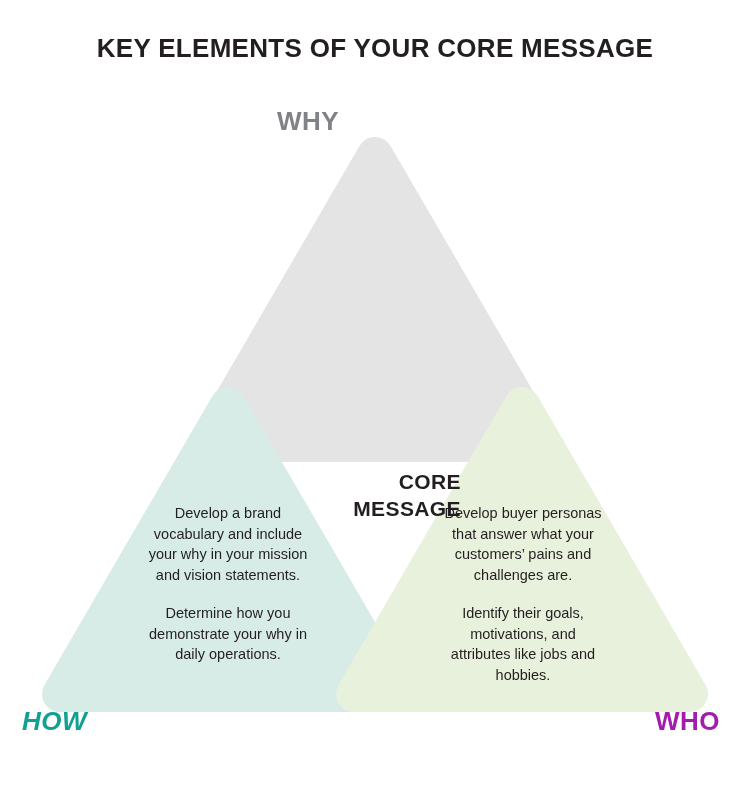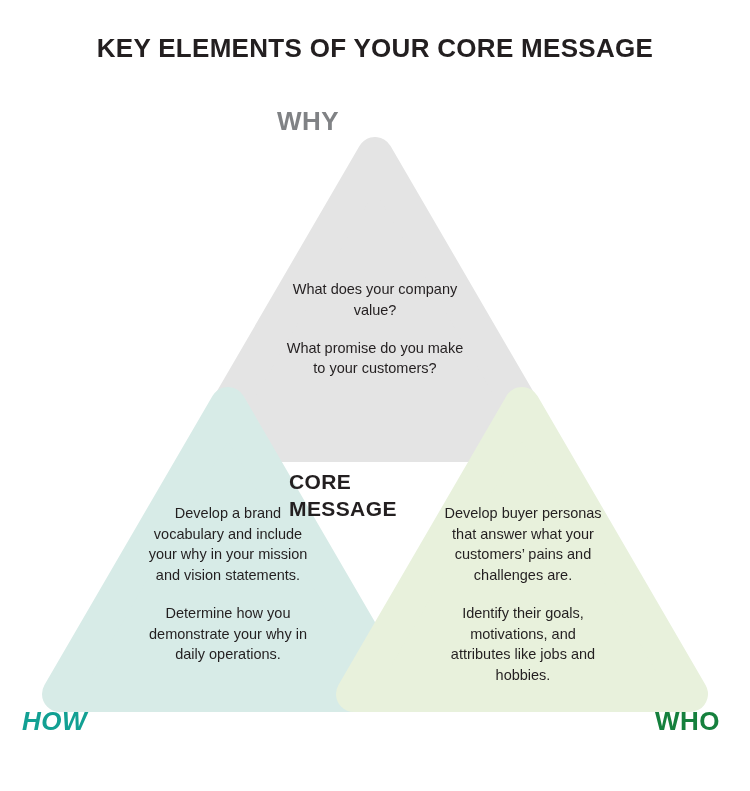--- a/index.html
+++ b/index.html
@@ -73,21 +73,21 @@
   .tri-text p + p { margin-top:1.22em; }
 
   .text-why  { left:282px; top:279px; width:186px; }
   .text-how  { left:148px; top:503px; width:160px; }
   .text-who  { left:443px; top:503px; width:160px; }
 
   .core-label {
     position:absolute;
     left:289px; top:468px;
     width:172px;
-    text-align:left;
+    text-align:right;
     font-size:21px;
     font-weight:bold;
     line-height:1.30;
     letter-spacing:0.4px;
     color:#231f20;
   }
 </style>
 </head>
 <body>
 
@@ -107,37 +107,33 @@
                L 60 694 Z" stroke-linejoin="round" stroke-width="36" fill="#d7ebe7" stroke="#d7ebe7"></path>
 
       <path id="tri-who" d="M 522 405
                L 690 694
                L 354 694 Z" stroke-linejoin="round" stroke-width="36" fill="#e8f1dc" stroke="#e8f1dc"></path>
     </g>
   </svg>
 
   <div class="corner-label label-why" style="color: rgb(128, 130, 133);">WHY</div>
 
-  <div class="tri-text text-why">
-    <p>What does your company value?</p>
-    <p>What promise do you make to your customers?</p>
-  </div>
 
   <div class="core-label">
     <div>CORE</div>
     <div>MESSAGE</div>
   </div>
 
   <div class="tri-text text-how">
     <p>Develop a brand vocabulary and include your why in your mission and vision statements.</p>
     <p>Determine how you demonstrate your why in daily operations.</p>
   </div>
 
   <div class="tri-text text-who">
     <p>Develop buyer personas that answer what your customers’ pains and challenges are.</p>
     <p>Identify their goals, motivations, and attributes like jobs and hobbies.</p>
   </div>
 
   <div class="corner-label label-how" style="color: rgb(18, 160, 147);">HOW</div>
 
-  <div class="corner-label label-who" style="color: #15803d;">WHO</div>
+  <div class="corner-label label-who" style="color: #a21caf;">WHO</div>
 
 </div>
 
 </body></html>

